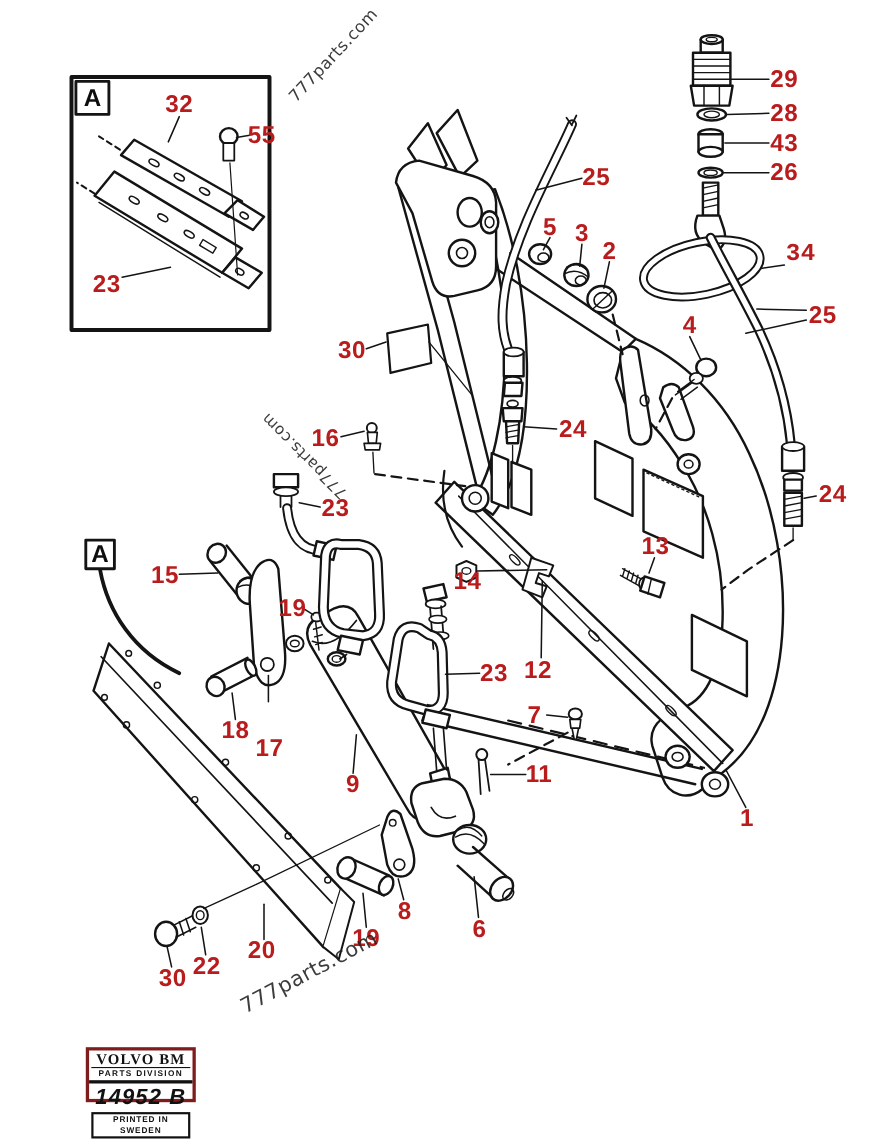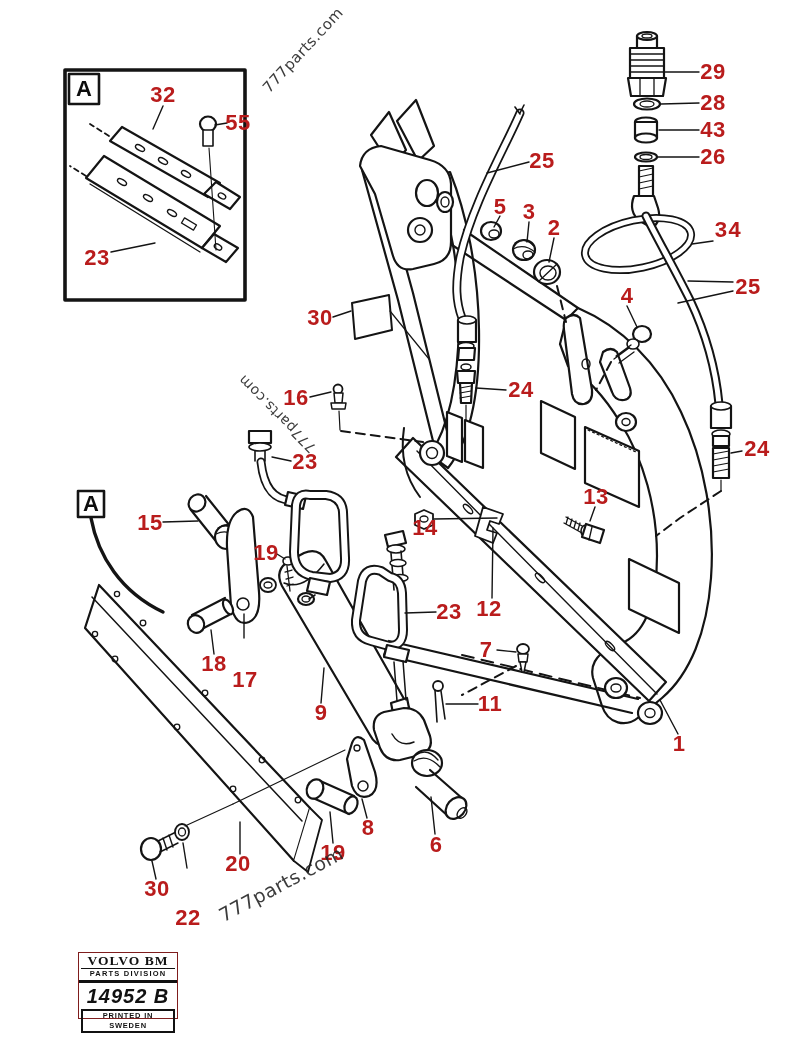--- a/index.html
+++ b/index.html
@@ -14,22 +14,22 @@
     font-size:22px;color:#b91c1c;letter-spacing:.5px;white-space:nowrap;
   }
   .watermark{
     position:absolute;transform-origin:center;color:#222;opacity:.88;
     font-family:"DejaVu Sans",sans-serif;letter-spacing:.5px;white-space:nowrap;
   }
   .box-letter{
     font-family:"Liberation Sans",sans-serif;font-weight:bold;font-size:22px;fill:#0d0d0d;
   }
   .logo{
-    position:absolute;left:78px;top:952px;width:100px;height:67px;
-    border:1px solid #7f1d1d;background:#fff;box-sizing:border-box;color:#111;
+    position:absolute;left:78px;top:952px;width:100px;height:50px;
+    border:3px solid #7f1d1d;background:#fff;box-sizing:border-box;color:#111;
   }
   .logo-head{border-bottom:3px solid #111;padding:1px 2px 2px;}
   .logo-brand{
     font-family:"Liberation Serif",serif;font-weight:bold;font-size:13.5px;
     text-align:center;letter-spacing:1px;line-height:14px;border-bottom:1.5px solid #111;
   }
   .logo-division{
     font-weight:bold;font-size:7.5px;text-align:center;letter-spacing:1.2px;line-height:9px;
   }
   .logo-number{
@@ -425,21 +425,21 @@
       <div class="callout" style="left: 245px; top: 680px;">17</div>
       <div class="callout" style="left: 214px; top: 664px;">18</div>
       <div class="callout" style="left: 486px; top: 650px;">7</div>
       <div class="callout" style="left: 490px; top: 704px;">11</div>
       <div class="callout" style="left: 321px; top: 713px;">9</div>
       <div class="callout" style="left: 679px; top: 744px;">1</div>
       <div class="callout" style="left: 368px; top: 828px;">8</div>
       <div class="callout" style="left: 436px; top: 845px;">6</div>
       <div class="callout" style="left: 333px; top: 853px;">19</div>
       <div class="callout" style="left: 238px; top: 864px;">20</div>
-      <div class="callout" style="left: 188px; top: 918px;">22</div>
+      <div class="callout" style="left: 188px; top: 878px;">22</div>
       <div class="callout" style="left: 157px; top: 889px;">30</div>
     </div>
 <div id="watermark-layer">
       <div class="watermark" style="left: 303px; top: 50px; font-size: 15px; transform: translate(-50%, -50%) rotate(-47deg);">777parts.com</div>
       <div class="watermark" style="left: 277px; top: 414px; font-size: 14px; transform: translate(-50%, -50%) rotate(-135deg);">777parts.com</div>
       <div class="watermark" style="left: 281px; top: 884px; font-size: 19px; transform: translate(-50%, -50%) rotate(-28deg);">777parts.com</div>
     </div>
 
 <div class="logo">
   <div class="logo-head">

